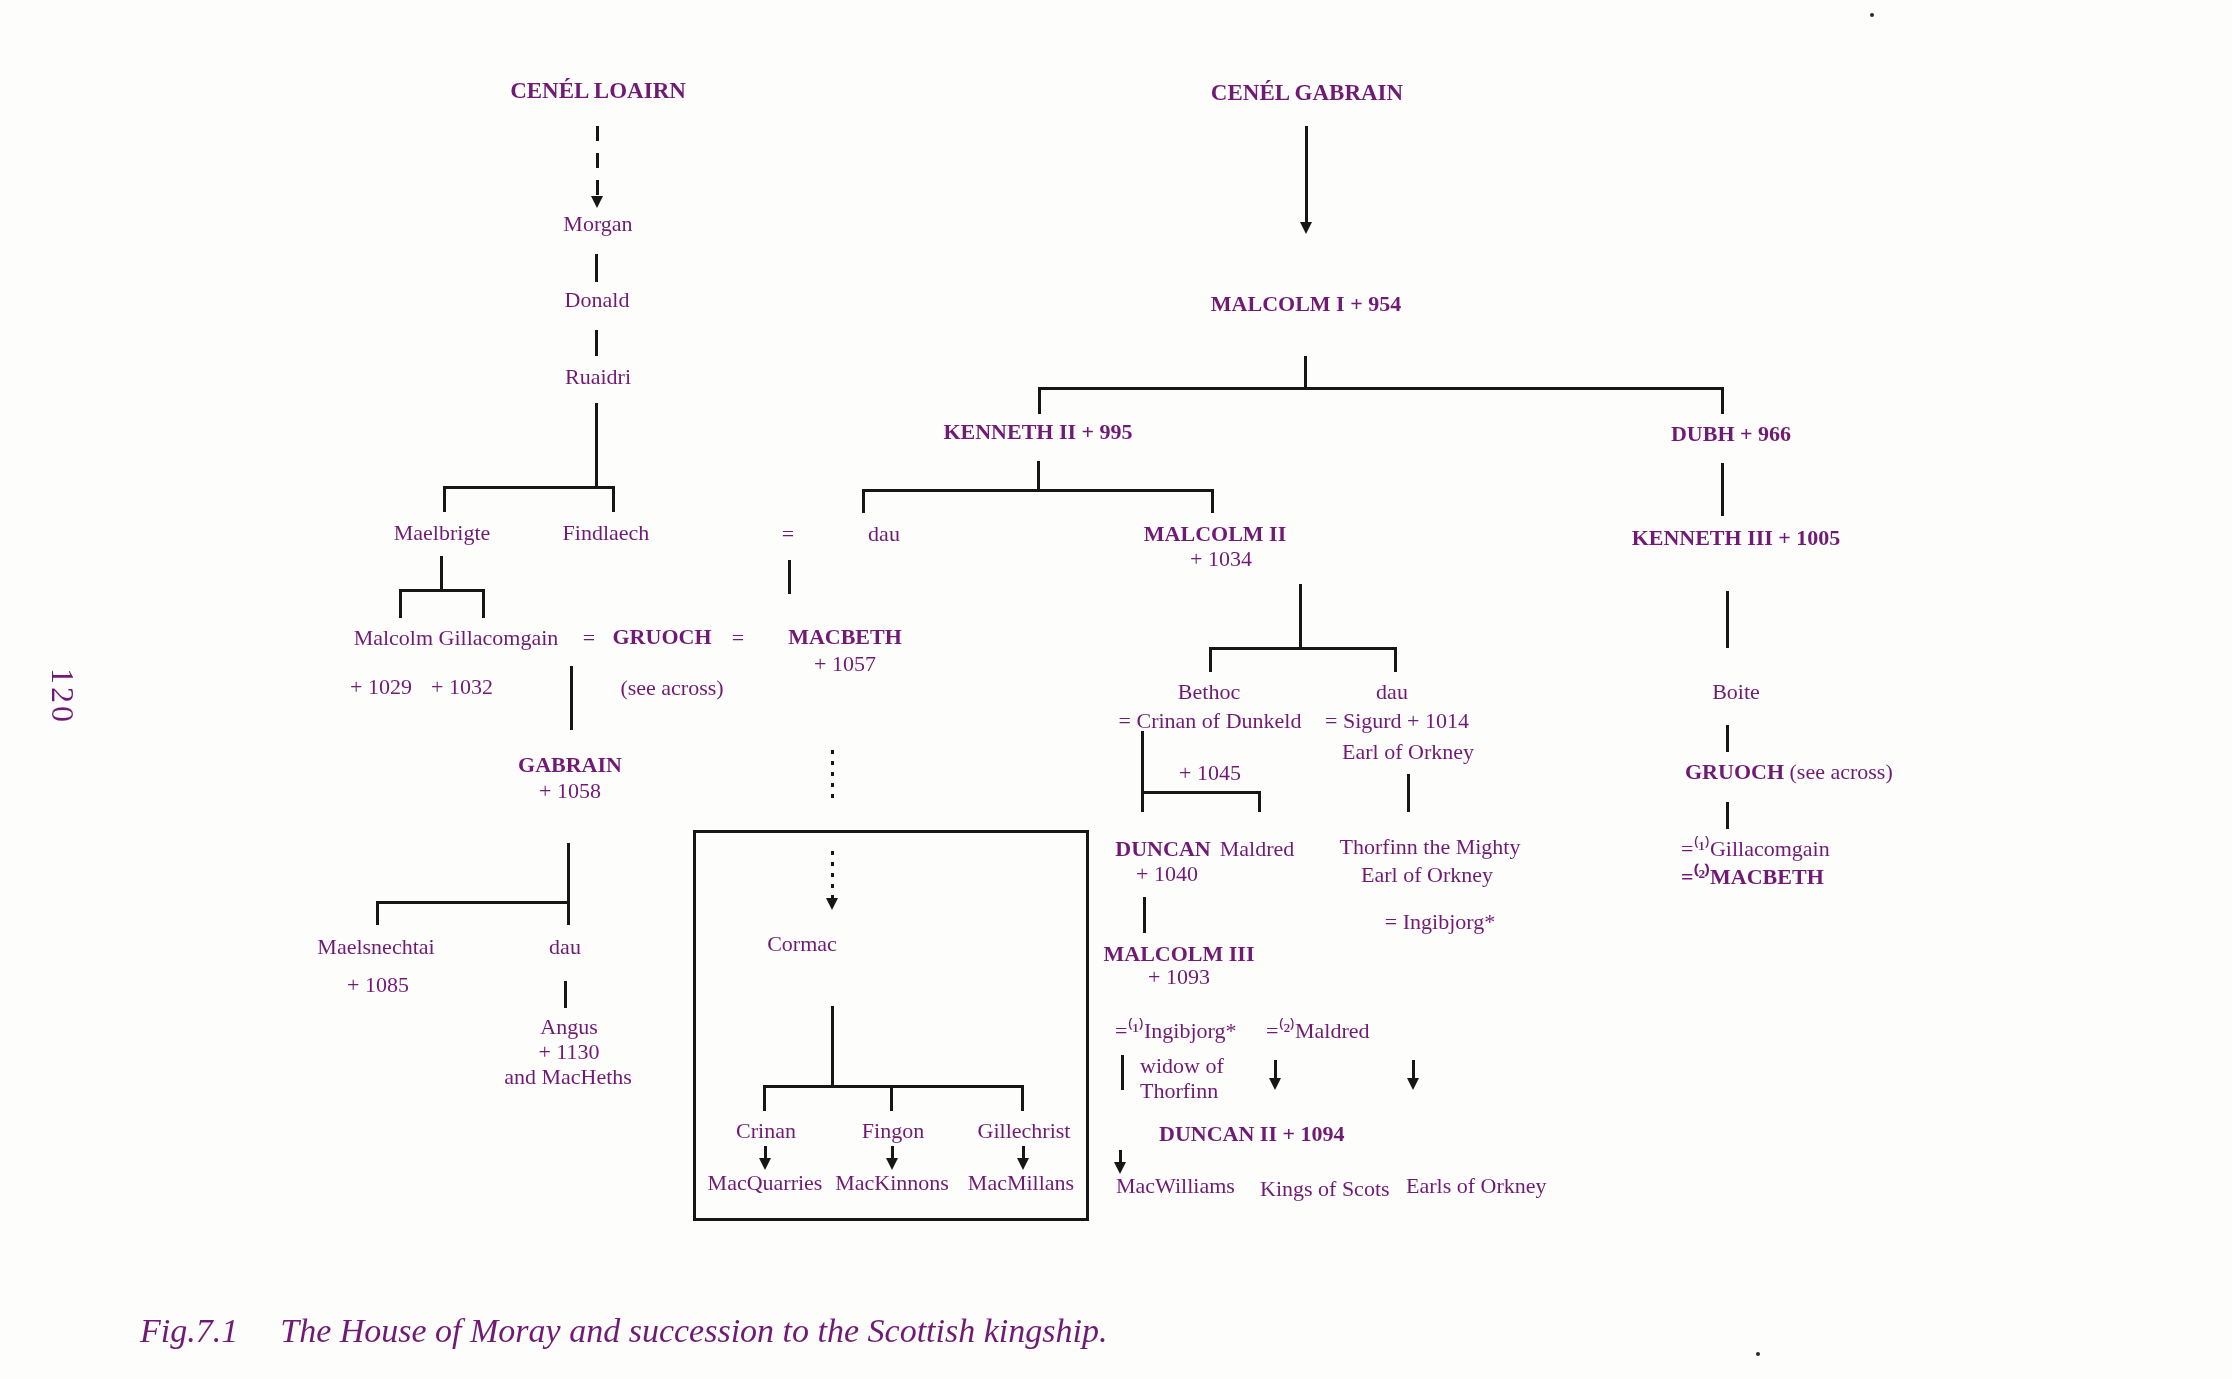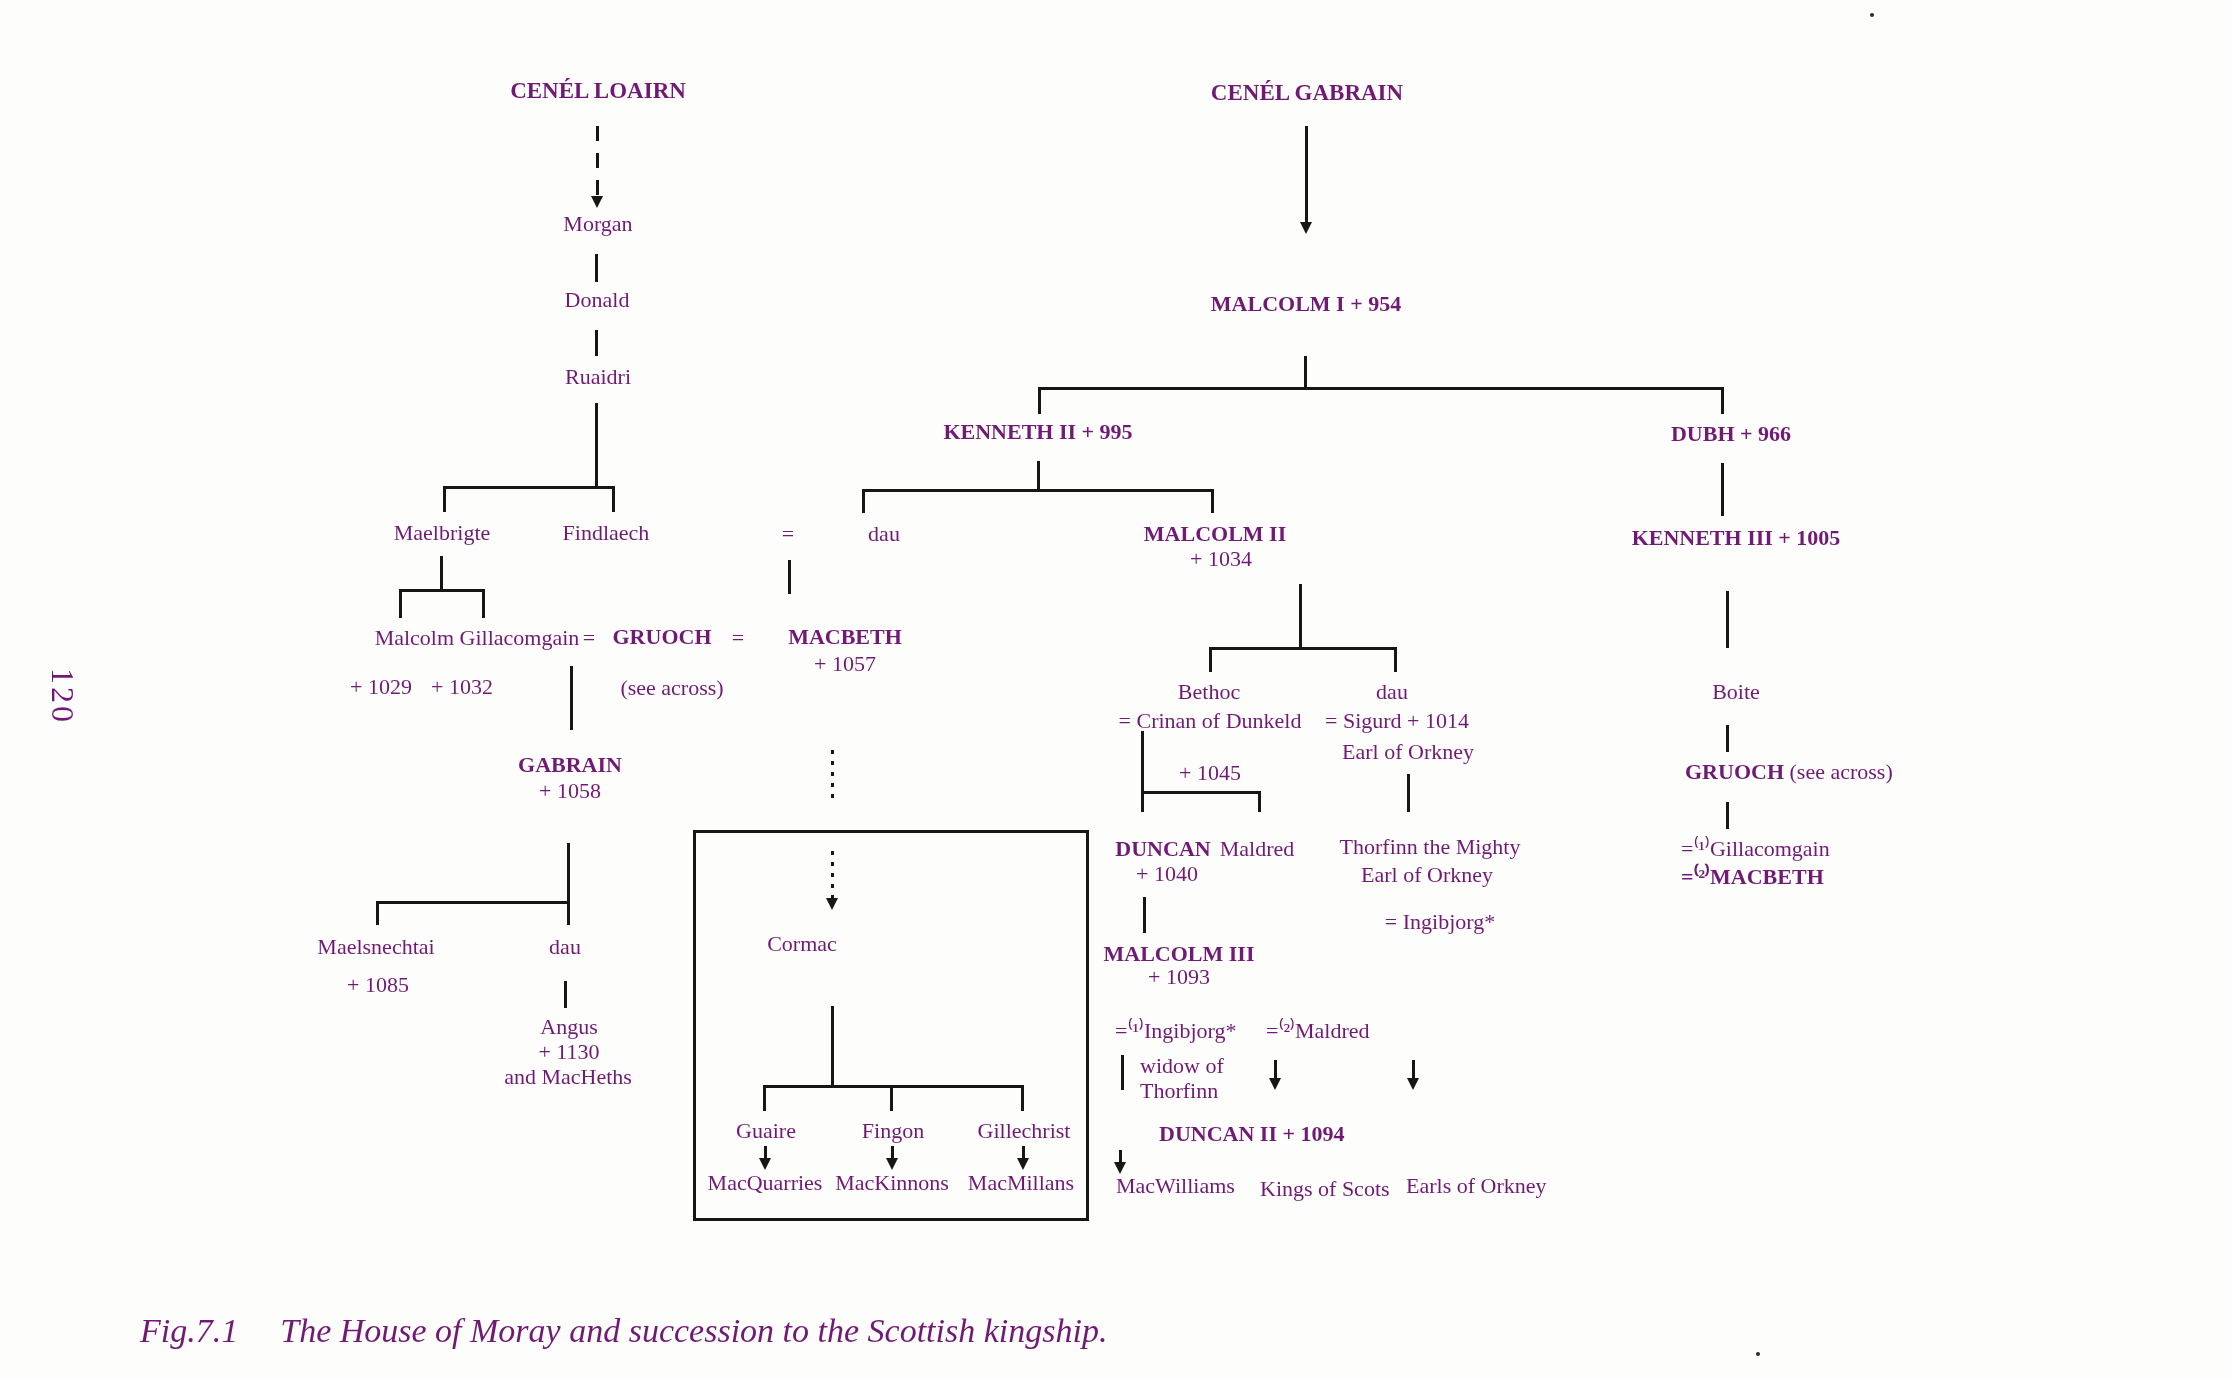--- a/index.html
+++ b/index.html
@@ -44,21 +44,21 @@
   <div class="n" style="left:788px;top:521px;">=</div>
   <div class="n" style="left:884px;top:521px;">dau</div>
 
   <div class="v" style="left:440px;top:556px;height:34px;"></div>
   <div class="h" style="left:400px;top:589px;width:84px;"></div>
   <div class="v" style="left:399px;top:589px;height:29px;"></div>
   <div class="v" style="left:482px;top:589px;height:29px;"></div>
 
   <div class="v" style="left:788px;top:560px;height:34px;"></div>
 
-  <div class="n" style="left:477px;top:625px;">Malcolm Gillacomgain</div>
+  <div class="n" style="left:456px;top:625px;">Malcolm Gillacomgain</div>
   <div class="n" style="left:589px;top:625px;">=</div>
   <div class="n b" style="left:662px;top:624px;">GRUOCH</div>
   <div class="n" style="left:738px;top:625px;">=</div>
   <div class="n b" style="left:845px;top:624px;">MACBETH</div>
   <div class="n" style="left:845px;top:651px;">+ 1057</div>
   <div class="n" style="left:381px;top:674px;">+ 1029</div>
   <div class="n" style="left:462px;top:674px;">+ 1032</div>
   <div class="n" style="left:672px;top:675px;">(see across)</div>
 
   <div class="v" style="left:570px;top:666px;height:64px;"></div>
@@ -80,21 +80,21 @@
   <div class="vt" style="left:831px;top:851px;height:47px;"></div>
   <div class="ah" style="left:826px;top:898px;"></div>
 
   <div class="box" style="left:693px;top:830px;width:390px;height:385px;"></div>
   <div class="n" style="left:802px;top:931px;">Cormac</div>
   <div class="v" style="left:831px;top:1006px;height:80px;"></div>
   <div class="h" style="left:764px;top:1085px;width:259px;"></div>
   <div class="v" style="left:763px;top:1085px;height:26px;"></div>
   <div class="v" style="left:890px;top:1085px;height:26px;"></div>
   <div class="v" style="left:1021px;top:1085px;height:26px;"></div>
-  <div class="n" style="left:766px;top:1118px;">Guaire</div>
+  <div class="n" style="left:766px;top:1118px;">Crinan</div>
   <div class="n" style="left:893px;top:1118px;">Fingon</div>
   <div class="n" style="left:1024px;top:1118px;">Gillechrist</div>
   <div class="v" style="left:764px;top:1146px;height:14px;"></div>
   <div class="ah" style="left:759px;top:1158px;"></div>
   <div class="v" style="left:891px;top:1146px;height:14px;"></div>
   <div class="ah" style="left:886px;top:1158px;"></div>
   <div class="v" style="left:1022px;top:1146px;height:14px;"></div>
   <div class="ah" style="left:1017px;top:1158px;"></div>
   <div class="n" style="left:765px;top:1170px;">MacQuarries</div>
   <div class="n" style="left:892px;top:1170px;">MacKinnons</div>

